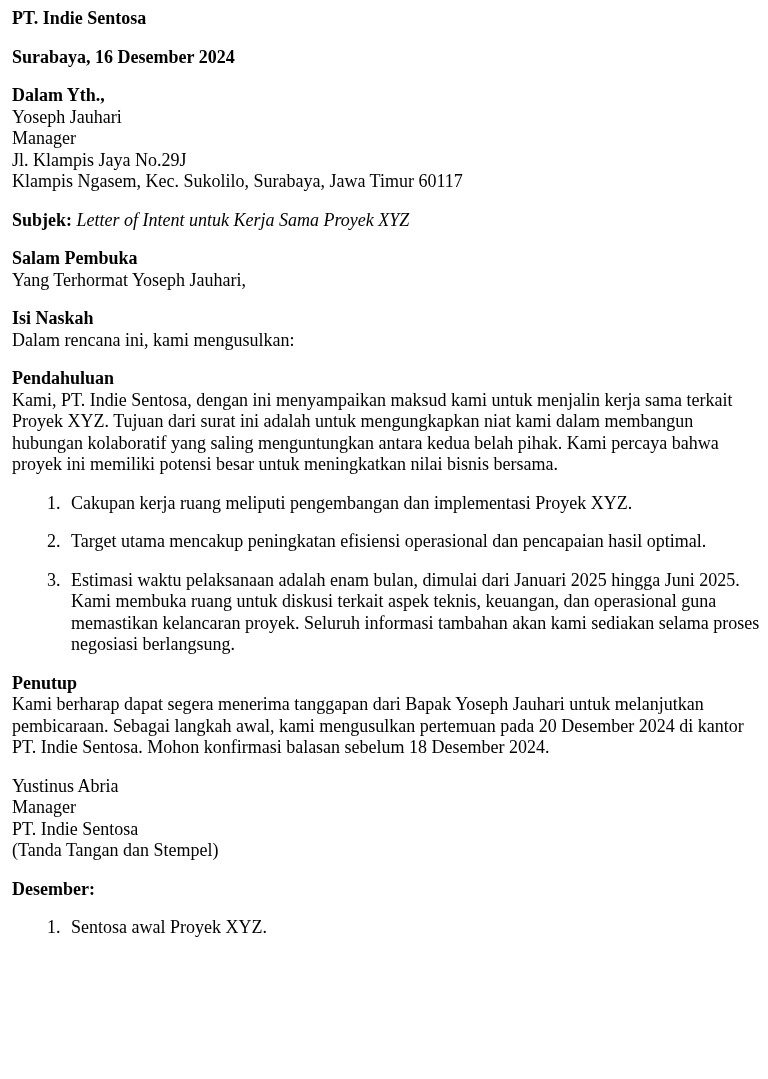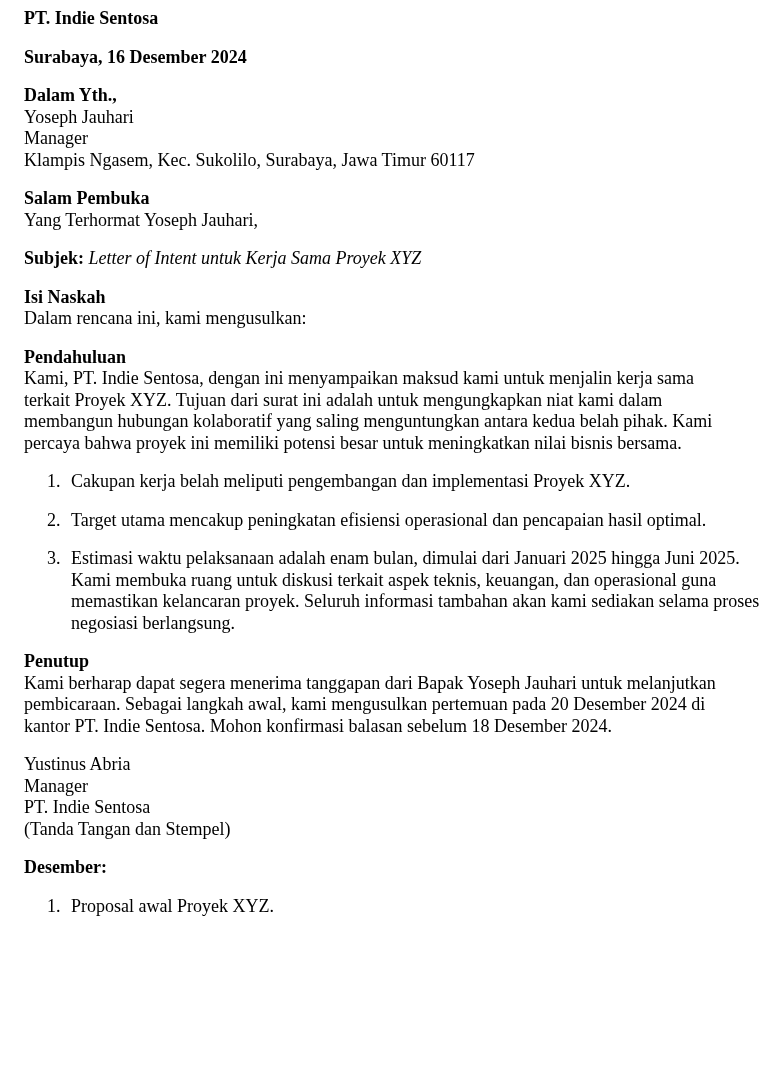--- a/index.html
+++ b/index.html
@@ -13,21 +13,21 @@
     font-family: "Liberation Serif", "DejaVu Serif", serif;
     font-size: 18px;
     line-height: 21.5px;
     color: #000000;
     padding: 8px;
   }
   .doc {
     width: 752px;
   }
   p.para {
-    margin: 17px 16px;
+    margin: 17px 4px;
   }
   p.para:first-child {
     margin-top: 0;
   }
   .line {
     display: block;
   }
   strong { font-weight: bold; }
   em { font-style: italic; }
   ol.num-list {
@@ -49,45 +49,46 @@
   </p>
 
   <p class="para">
     <strong class="line">Surabaya, 16 Desember 2024</strong>
   </p>
 
   <p class="para">
     <strong class="line">Dalam Yth.,</strong>
     <span class="line">Yoseph Jauhari</span>
     <span class="line">Manager</span>
+    <span class="line">Jl. Klampis Jaya No.29J</span>
     <span class="line">Klampis Ngasem, Kec. Sukolilo, Surabaya, Jawa Timur 60117</span>
+  </p>
+
+  <p class="para">
+    <strong>Subjek:</strong>
+    <em>Letter of Intent untuk Kerja Sama Proyek XYZ</em>
   </p>
 
   <p class="para">
     <strong class="line">Salam Pembuka</strong>
     <span class="line">Yang Terhormat Yoseph Jauhari,</span>
-  </p>
-
-  <p class="para">
-    <strong>Subjek:</strong>
-    <em>Letter of Intent untuk Kerja Sama Proyek XYZ</em>
   </p>
 
   <p class="para">
     <strong class="line">Isi Naskah</strong>
     <span class="line">Dalam rencana ini, kami mengusulkan:</span>
   </p>
 
   <p class="para">
     <strong class="line">Pendahuluan</strong>
     <span class="line">Kami, PT. Indie Sentosa, dengan ini menyampaikan maksud kami untuk menjalin kerja sama terkait Proyek XYZ. Tujuan dari surat ini adalah untuk mengungkapkan niat kami dalam membangun hubungan kolaboratif yang saling menguntungkan antara kedua belah pihak. Kami percaya bahwa proyek ini memiliki potensi besar untuk meningkatkan nilai bisnis bersama.</span>
   </p>
 
   <ol class="num-list">
-    <li>Cakupan kerja belah meliputi pengembangan dan implementasi Proyek XYZ.</li>
+    <li>Cakupan kerja ruang meliputi pengembangan dan implementasi Proyek XYZ.</li>
     <li>Target utama mencakup peningkatan efisiensi operasional dan pencapaian hasil optimal.</li>
     <li>Estimasi waktu pelaksanaan adalah enam bulan, dimulai dari Januari 2025 hingga Juni 2025. Kami membuka ruang untuk diskusi terkait aspek teknis, keuangan, dan operasional guna memastikan kelancaran proyek. Seluruh informasi tambahan akan kami sediakan selama proses negosiasi berlangsung.</li>
   </ol>
 
   <p class="para">
     <strong class="line">Penutup</strong>
     <span class="line">Kami berharap dapat segera menerima tanggapan dari Bapak Yoseph Jauhari untuk melanjutkan pembicaraan. Sebagai langkah awal, kami mengusulkan pertemuan pada 20 Desember 2024 di kantor PT. Indie Sentosa. Mohon konfirmasi balasan sebelum 18 Desember 2024.</span>
   </p>
 
 
@@ -96,16 +97,16 @@
     <span class="line">Manager</span>
     <span class="line">PT. Indie Sentosa</span>
     <span class="line">(Tanda Tangan dan Stempel)</span>
   </p>
 
   <p class="para">
     <strong class="line">Desember:</strong>
   </p>
 
   <ol class="num-list">
-    <li>Proposal awal Proyek XYZ.</li>
+    <li>Sentosa awal Proyek XYZ.</li>
   </ol>
 
 </div>
 
 </body></html>

